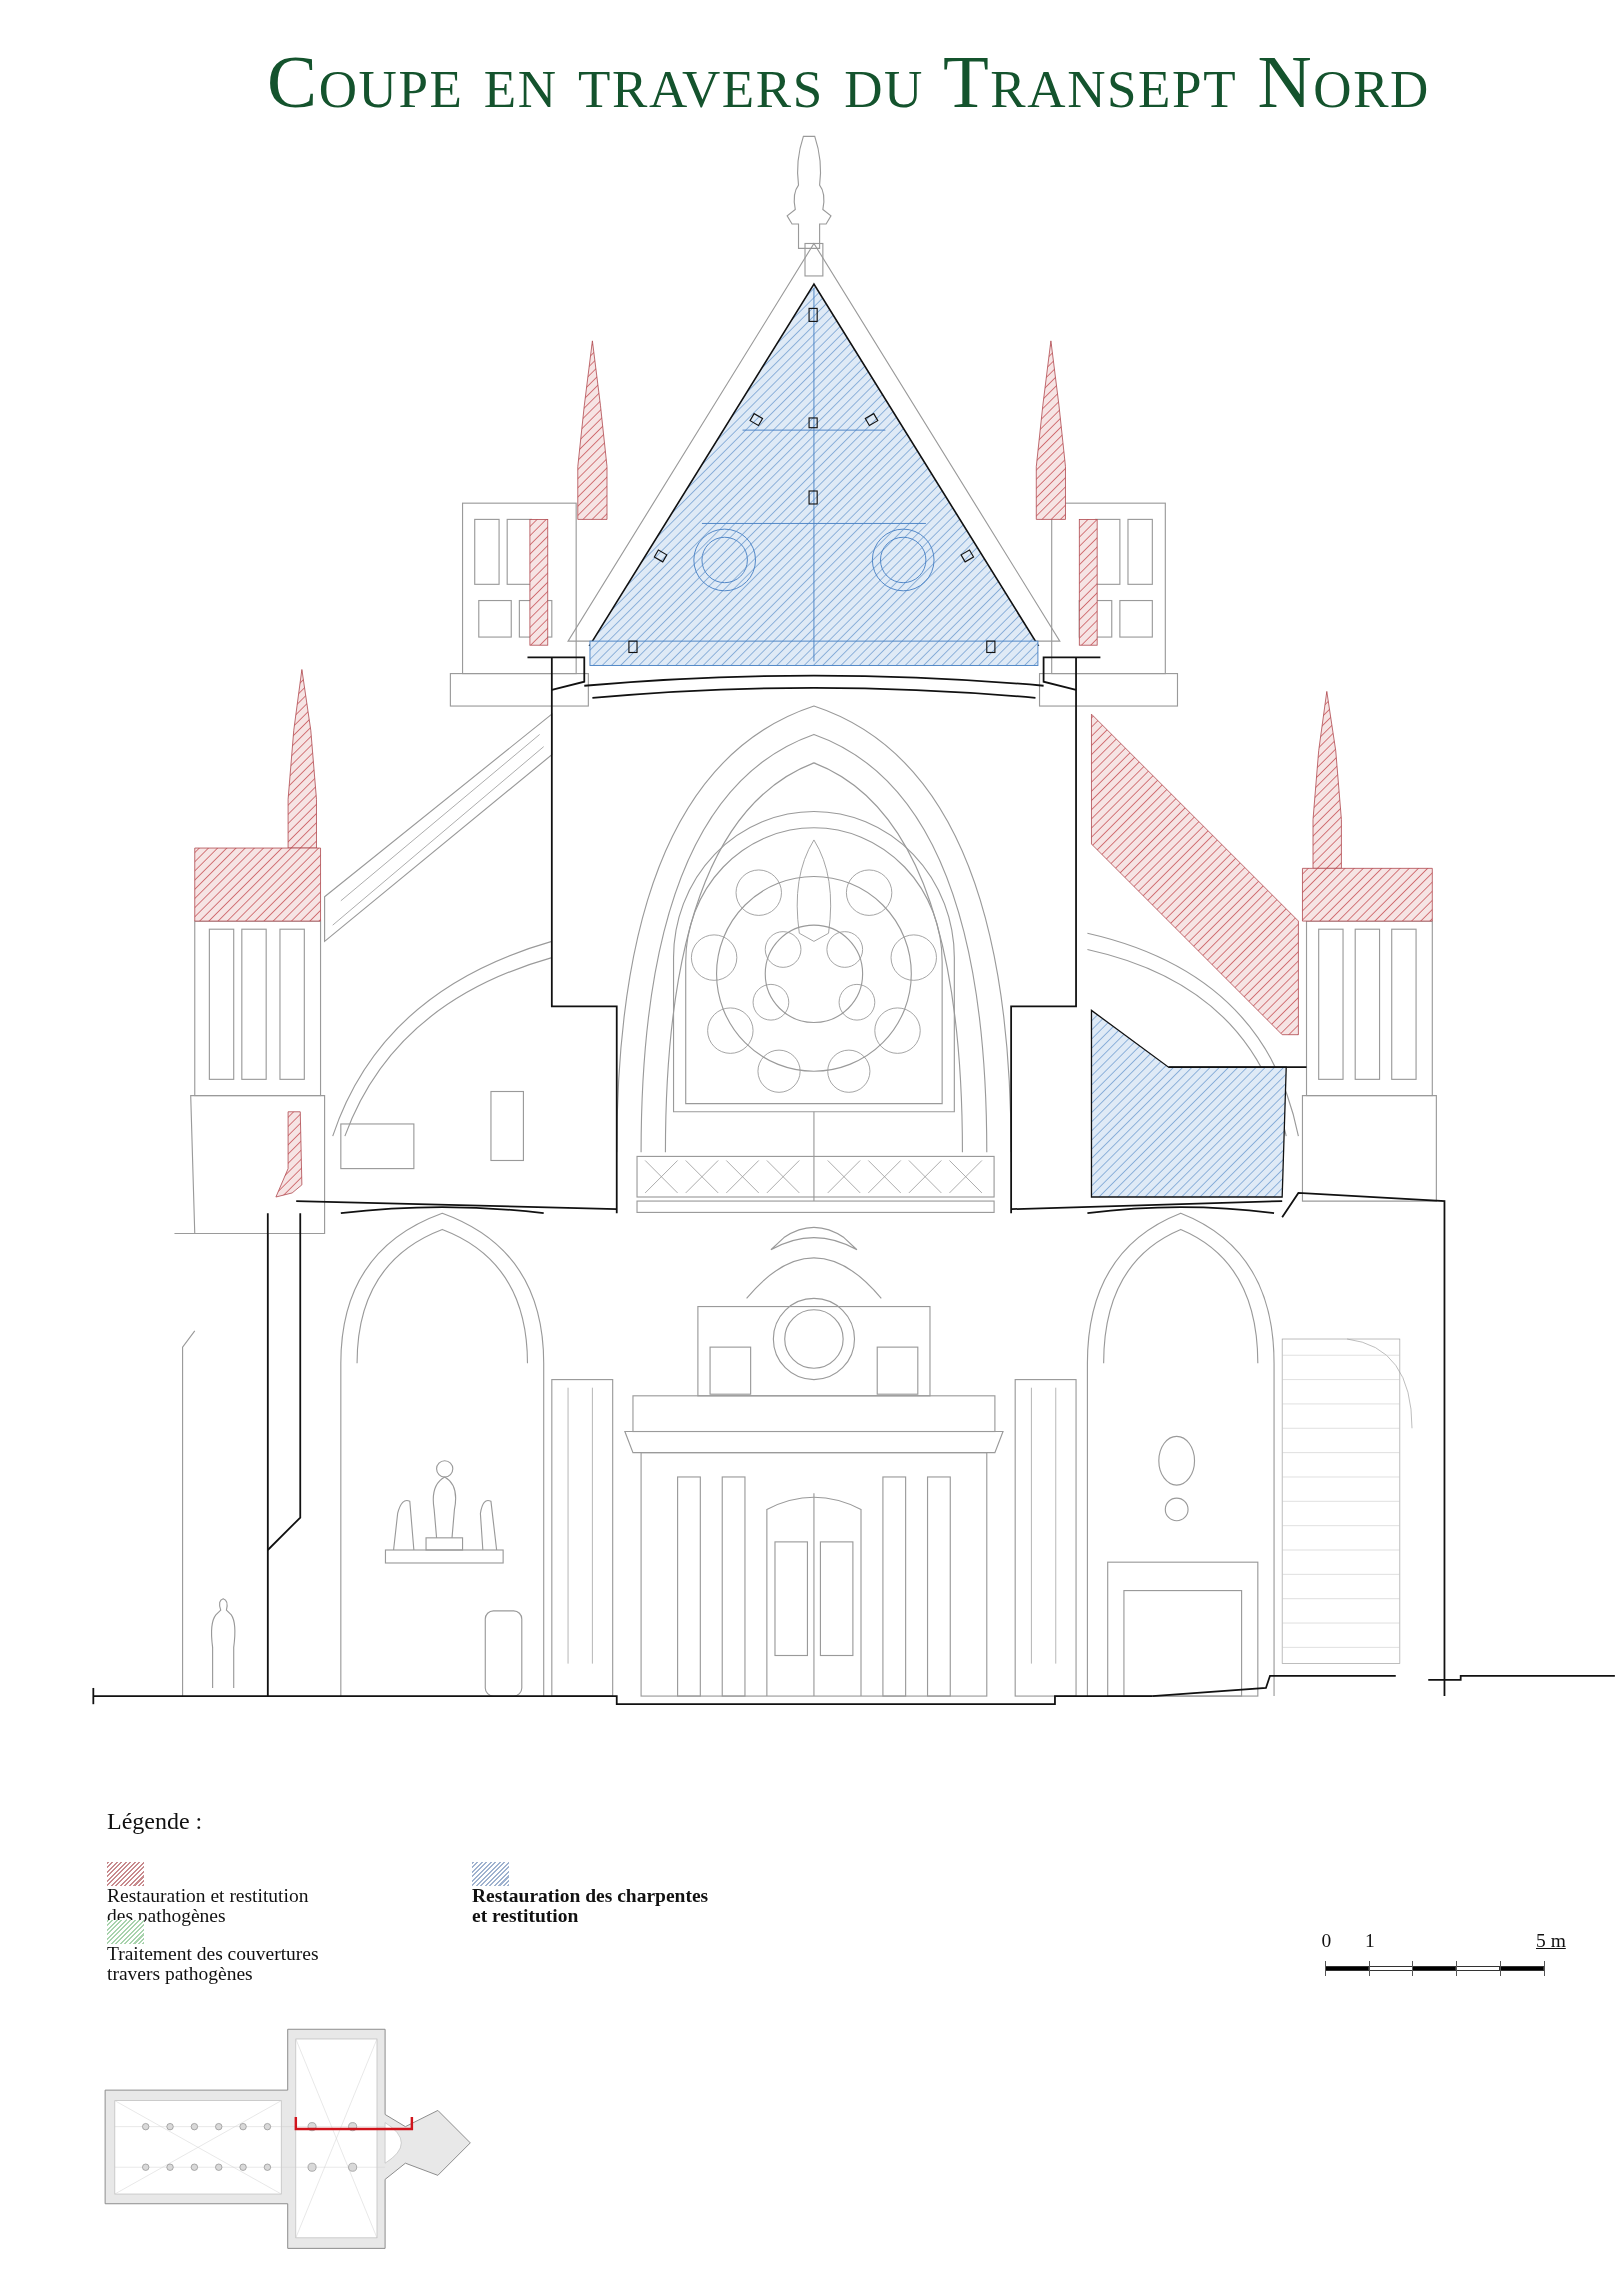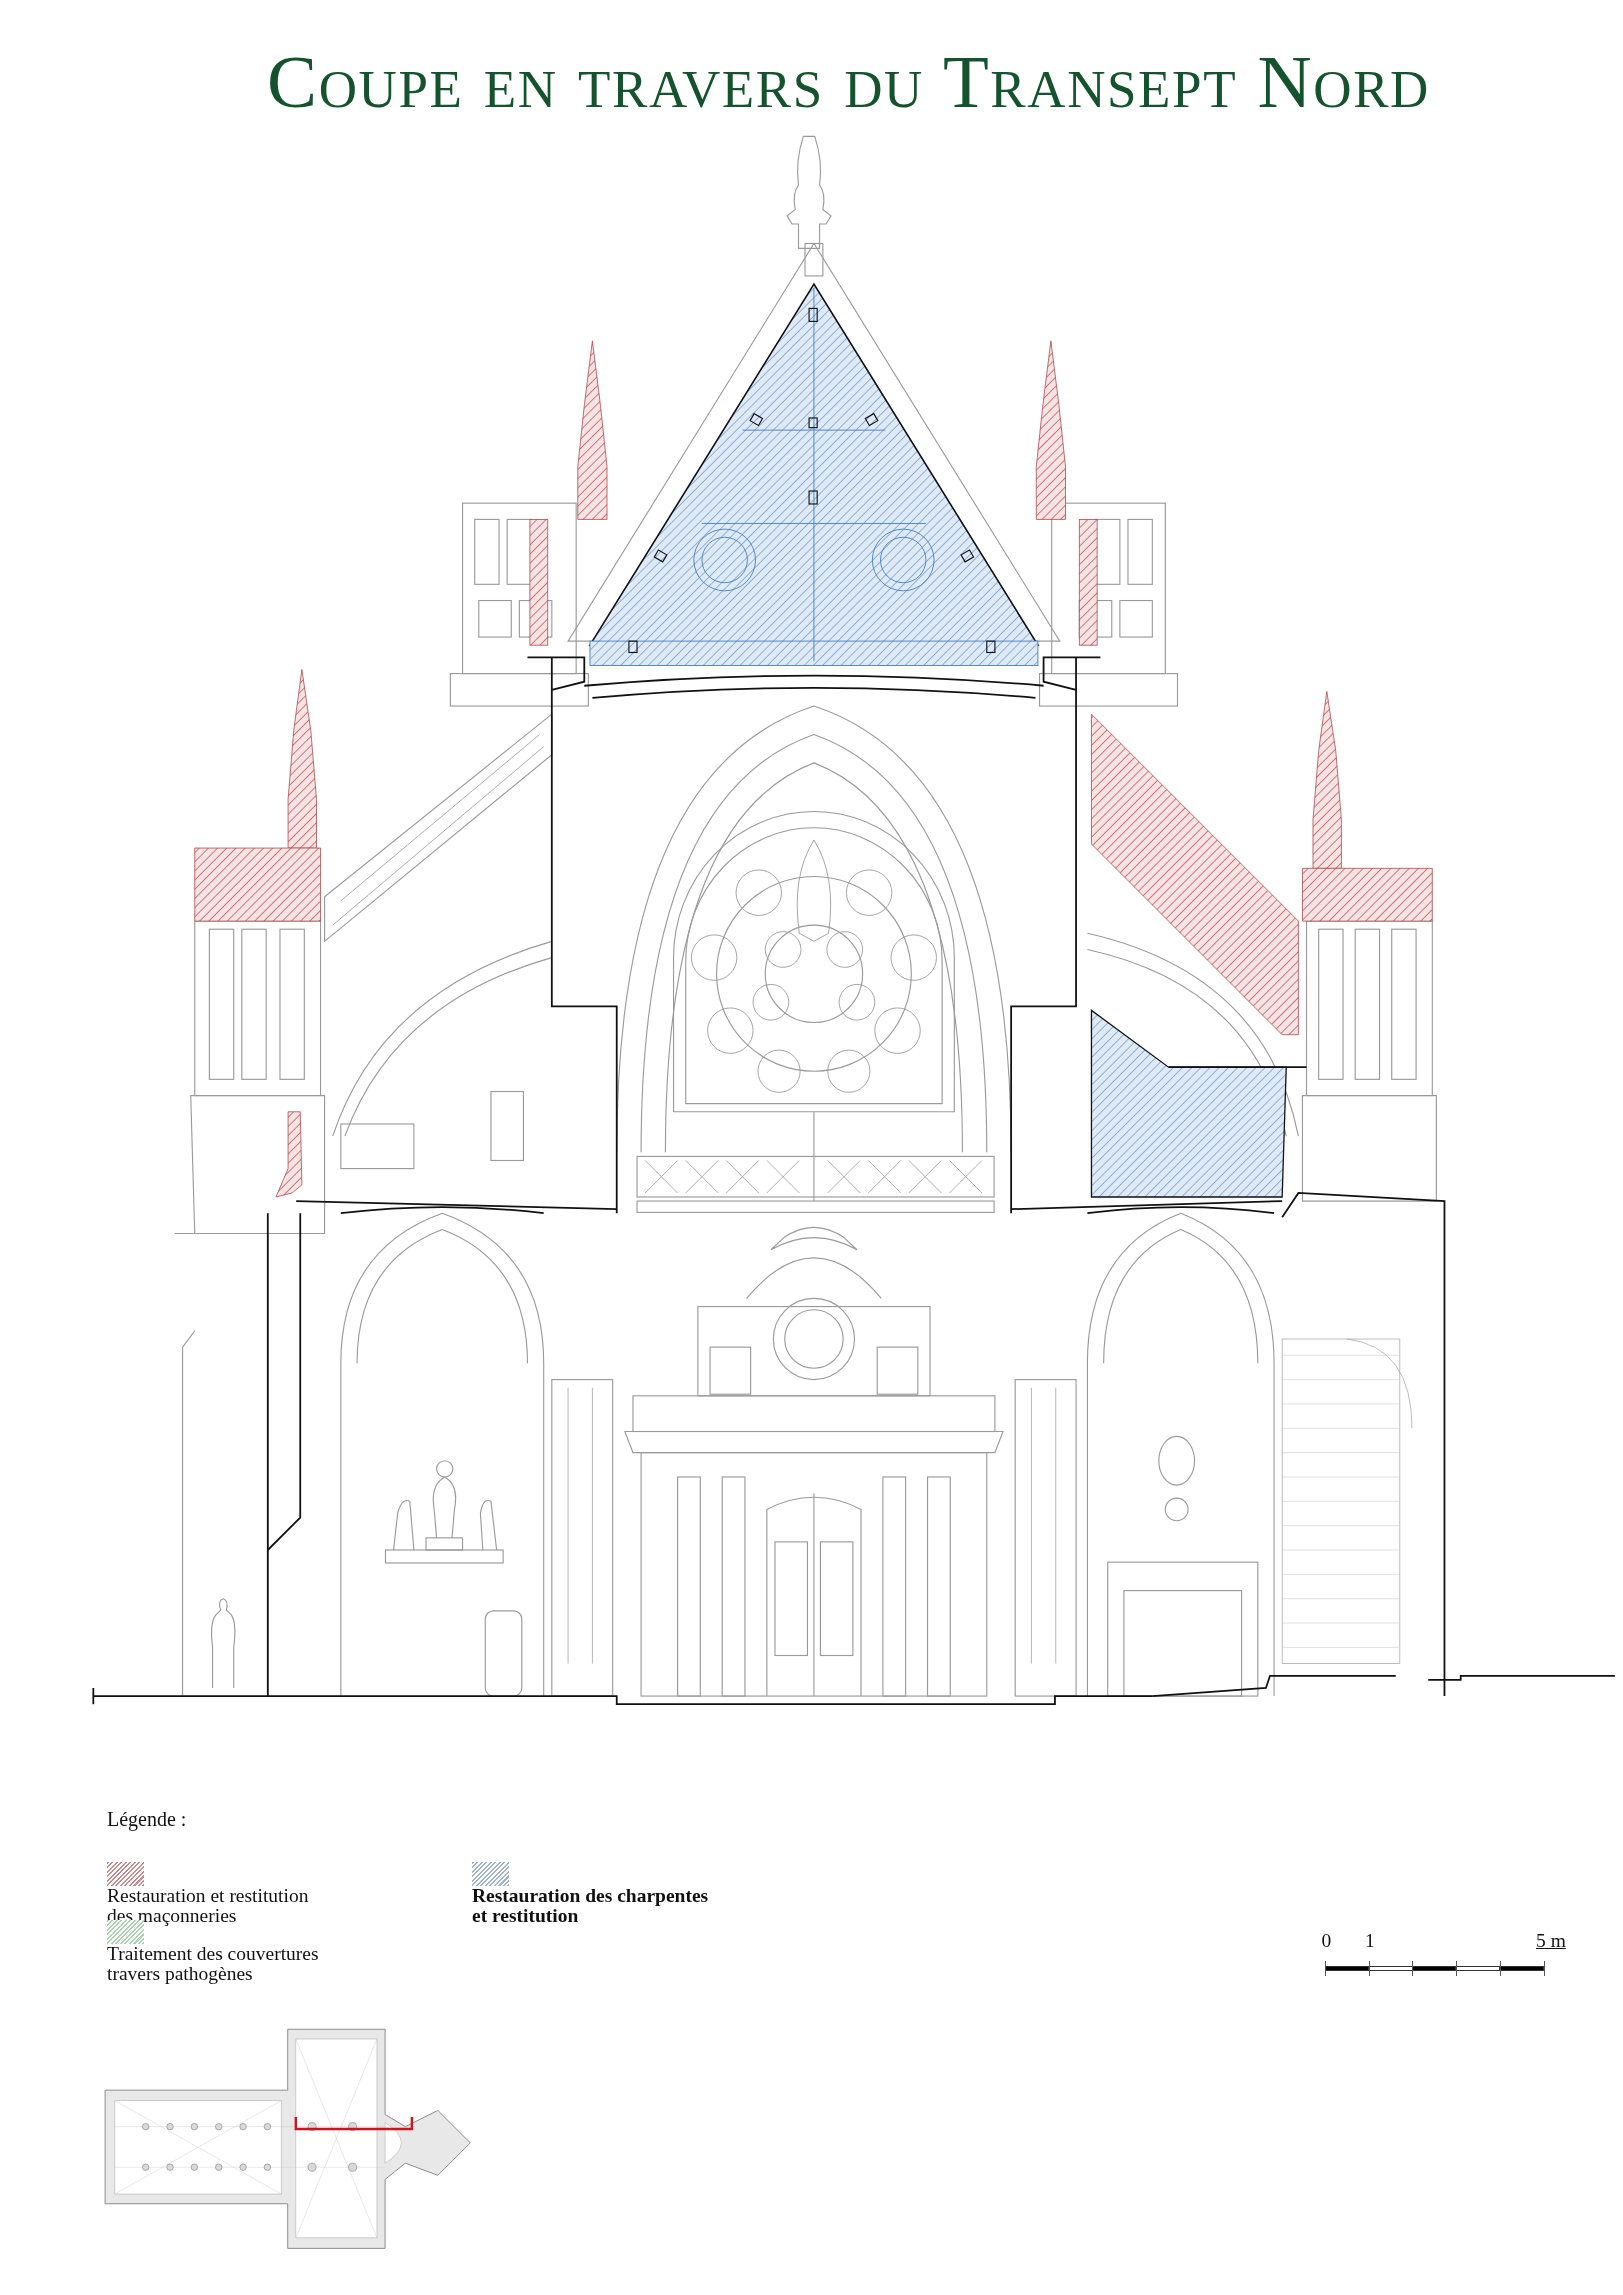--- a/index.html
+++ b/index.html
@@ -3,21 +3,21 @@
 <meta charset="utf-8">
 <style>
   html, body { margin: 0; padding: 0; background: #ffffff; }
   body { width: 1623px; height: 2295px; position: relative; overflow: hidden; font-family: "Liberation Serif", serif; color: #111; }
   .title {
     position: absolute; left: 0; top: 39px; width: 1623px; text-align: center;
     font-family: "Liberation Serif", serif; font-size: 75px; letter-spacing: 1.6px;
     font-variant: small-caps; font-weight: normal; color: #14532d; padding-left: 37px;
   }
   #drawing { position: absolute; left: 0; top: 0; }
-  .legend-heading { position: absolute; left: 107px; top: 1808px; font-size: 20px; text-align: center; }
+  .legend-heading { position: absolute; left: 107px; top: 1808px; font-size: 24px; text-align: center; }
   .legend-item { position: absolute; display: flex; align-items: flex-start; flex-direction: column; }
   .swatch { width: 37px; height: 24px; margin-right: 42px; margin-top: 3.2px; }
   .legend-text { font-size: 19.5px; line-height: 20px; }
   .sw-red { background: repeating-linear-gradient(135deg, #c88a8d 0 1.6px, #fff 1.6px 3.2px); }
   .sw-blue { background: repeating-linear-gradient(135deg, #9fb2cf 0 1.6px, #fff 1.6px 3.2px); }
   .sw-green { background: repeating-linear-gradient(135deg, #a8d3ad 0 1.6px, #fff 1.6px 3.2px); }
   .scale { position: absolute; left: 1315px; top: 1930px; width: 260px; height: 49px; }
   .scale-label { position: absolute; top: 0; font-size: 19.5px; }
   .scale-bar { position: absolute; top: 36px; height: 4.9px; border: 0.8px solid #333; box-sizing: border-box; }
   .scale-tick { position: absolute; top: 31px; width: 0.8px; height: 14.6px; background: #555; }
@@ -275,21 +275,21 @@
   </g>
 
 </svg>
 
 <div class="legend-heading">Légende :</div>
 
 <div class="legend-item" style="left:107px; top:1859px;">
   <div class="swatch sw-red"></div>
   <div class="legend-text">
     <div>Restauration et restitution</div>
-    <div>des maçonneries</div>
+    <div>des pathogènes</div>
   </div>
 </div>
 
 <div class="legend-item" style="left:472px; top:1859px;font-weight:bold;">
   <div class="swatch sw-blue"></div>
   <div class="legend-text">
     <div>Restauration des charpentes</div>
     <div>et restitution</div>
   </div>
 </div>

